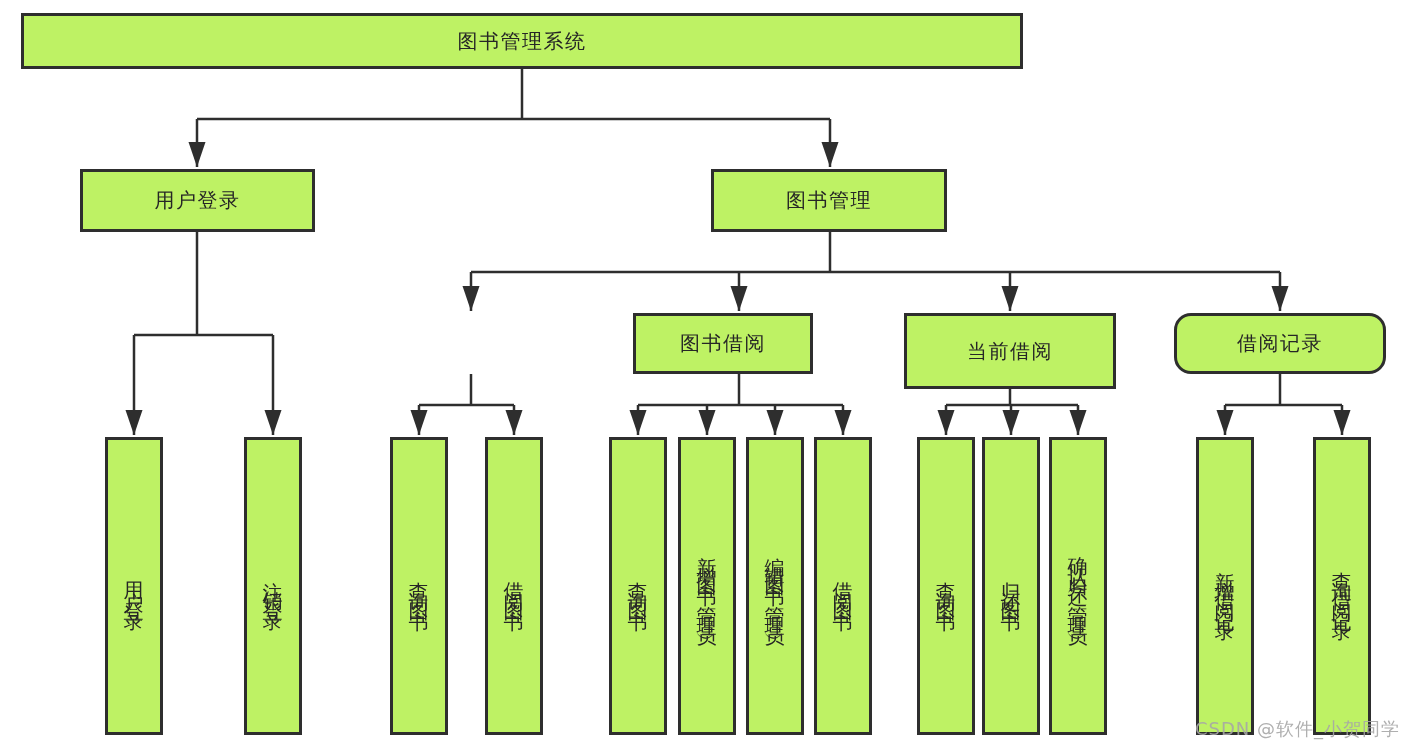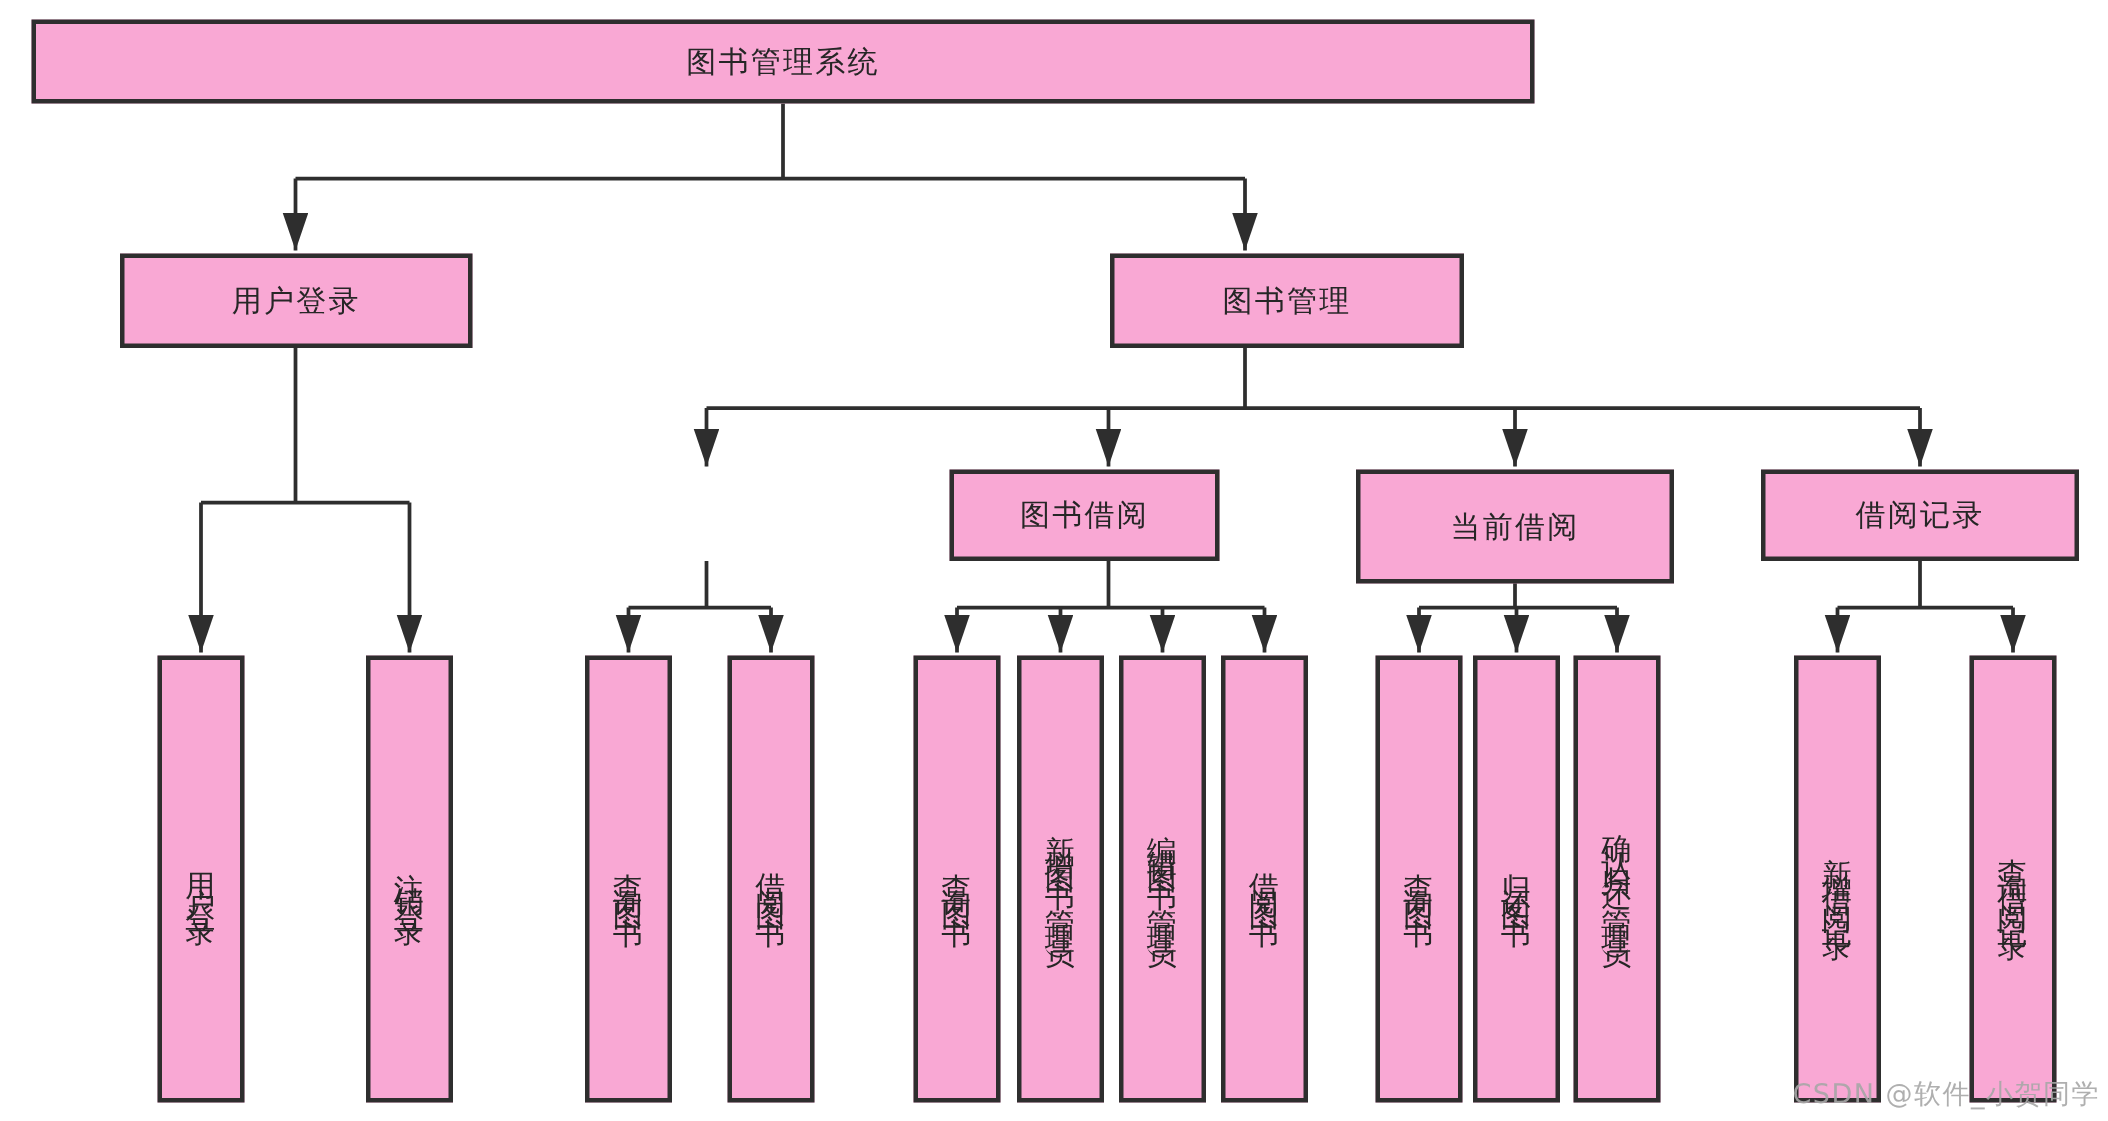--- a/index.html
+++ b/index.html
@@ -18,21 +18,21 @@
   #connectors {
     position: absolute;
     left: 0;
     top: 0;
     pointer-events: none;
   }
   .node {
     position: absolute;
     box-sizing: border-box;
     border: 3px solid #2e2e2e;
-    background: #f9a8d4;
+    background: #bef264;
     display: flex;
     align-items: center;
     justify-content: center;
     color: #262626;
   }
   .node.h {
     font-size: 20px;
     letter-spacing: 1.5px;
     white-space: nowrap;
   }
@@ -108,25 +108,25 @@
       <polyline points="1280,374 1280,405"></polyline>
       <polyline points="1225,405 1342,405"></polyline>
       <line x1="1225" y1="405" x2="1225" y2="435" marker-end="url(#arrow)"></line>
       <line x1="1342" y1="405" x2="1342" y2="435" marker-end="url(#arrow)"></line>
     </g>
   </svg>
 
   <div class="node h" style="left:21px; top:13px; width:1002px; height:56px;">图书管理系统</div>
 
   <div class="node h" style="left:80px; top:169px; width:235px; height:63px;">用户登录</div>
-  <div class="node h" style="left:711px; top:169px; width:236px; height:63px;margin-left:29px;">图书管理</div>
+  <div class="node h" style="left:711px; top:169px; width:236px; height:63px;">图书管理</div>
 
   <div class="node h" style="left:633px; top:313px; width:180px; height:61px;">图书借阅</div>
   <div class="node h" style="left:904px; top:313px; width:212px; height:76px;">当前借阅</div>
-  <div class="node h" style="left:1174px; top:313px; width:212px; height:61px;">借阅记录</div>
+  <div class="node h" style="left:1174px; top:313px; width:212px; height:61px;border-radius:17px;">借阅记录</div>
 
   <div class="node v" style="left:105px; top:437px; width:58px; height:298px;">
     <span class="vtext">用户登录</span>
   </div>
   <div class="node v" style="left:244px; top:437px; width:58px; height:298px;">
     <span class="vtext">注销登录</span>
   </div>
 
   <div class="node v" style="left:390px; top:437px; width:58px; height:298px;">
     <span class="vtext">查询图书</span>

